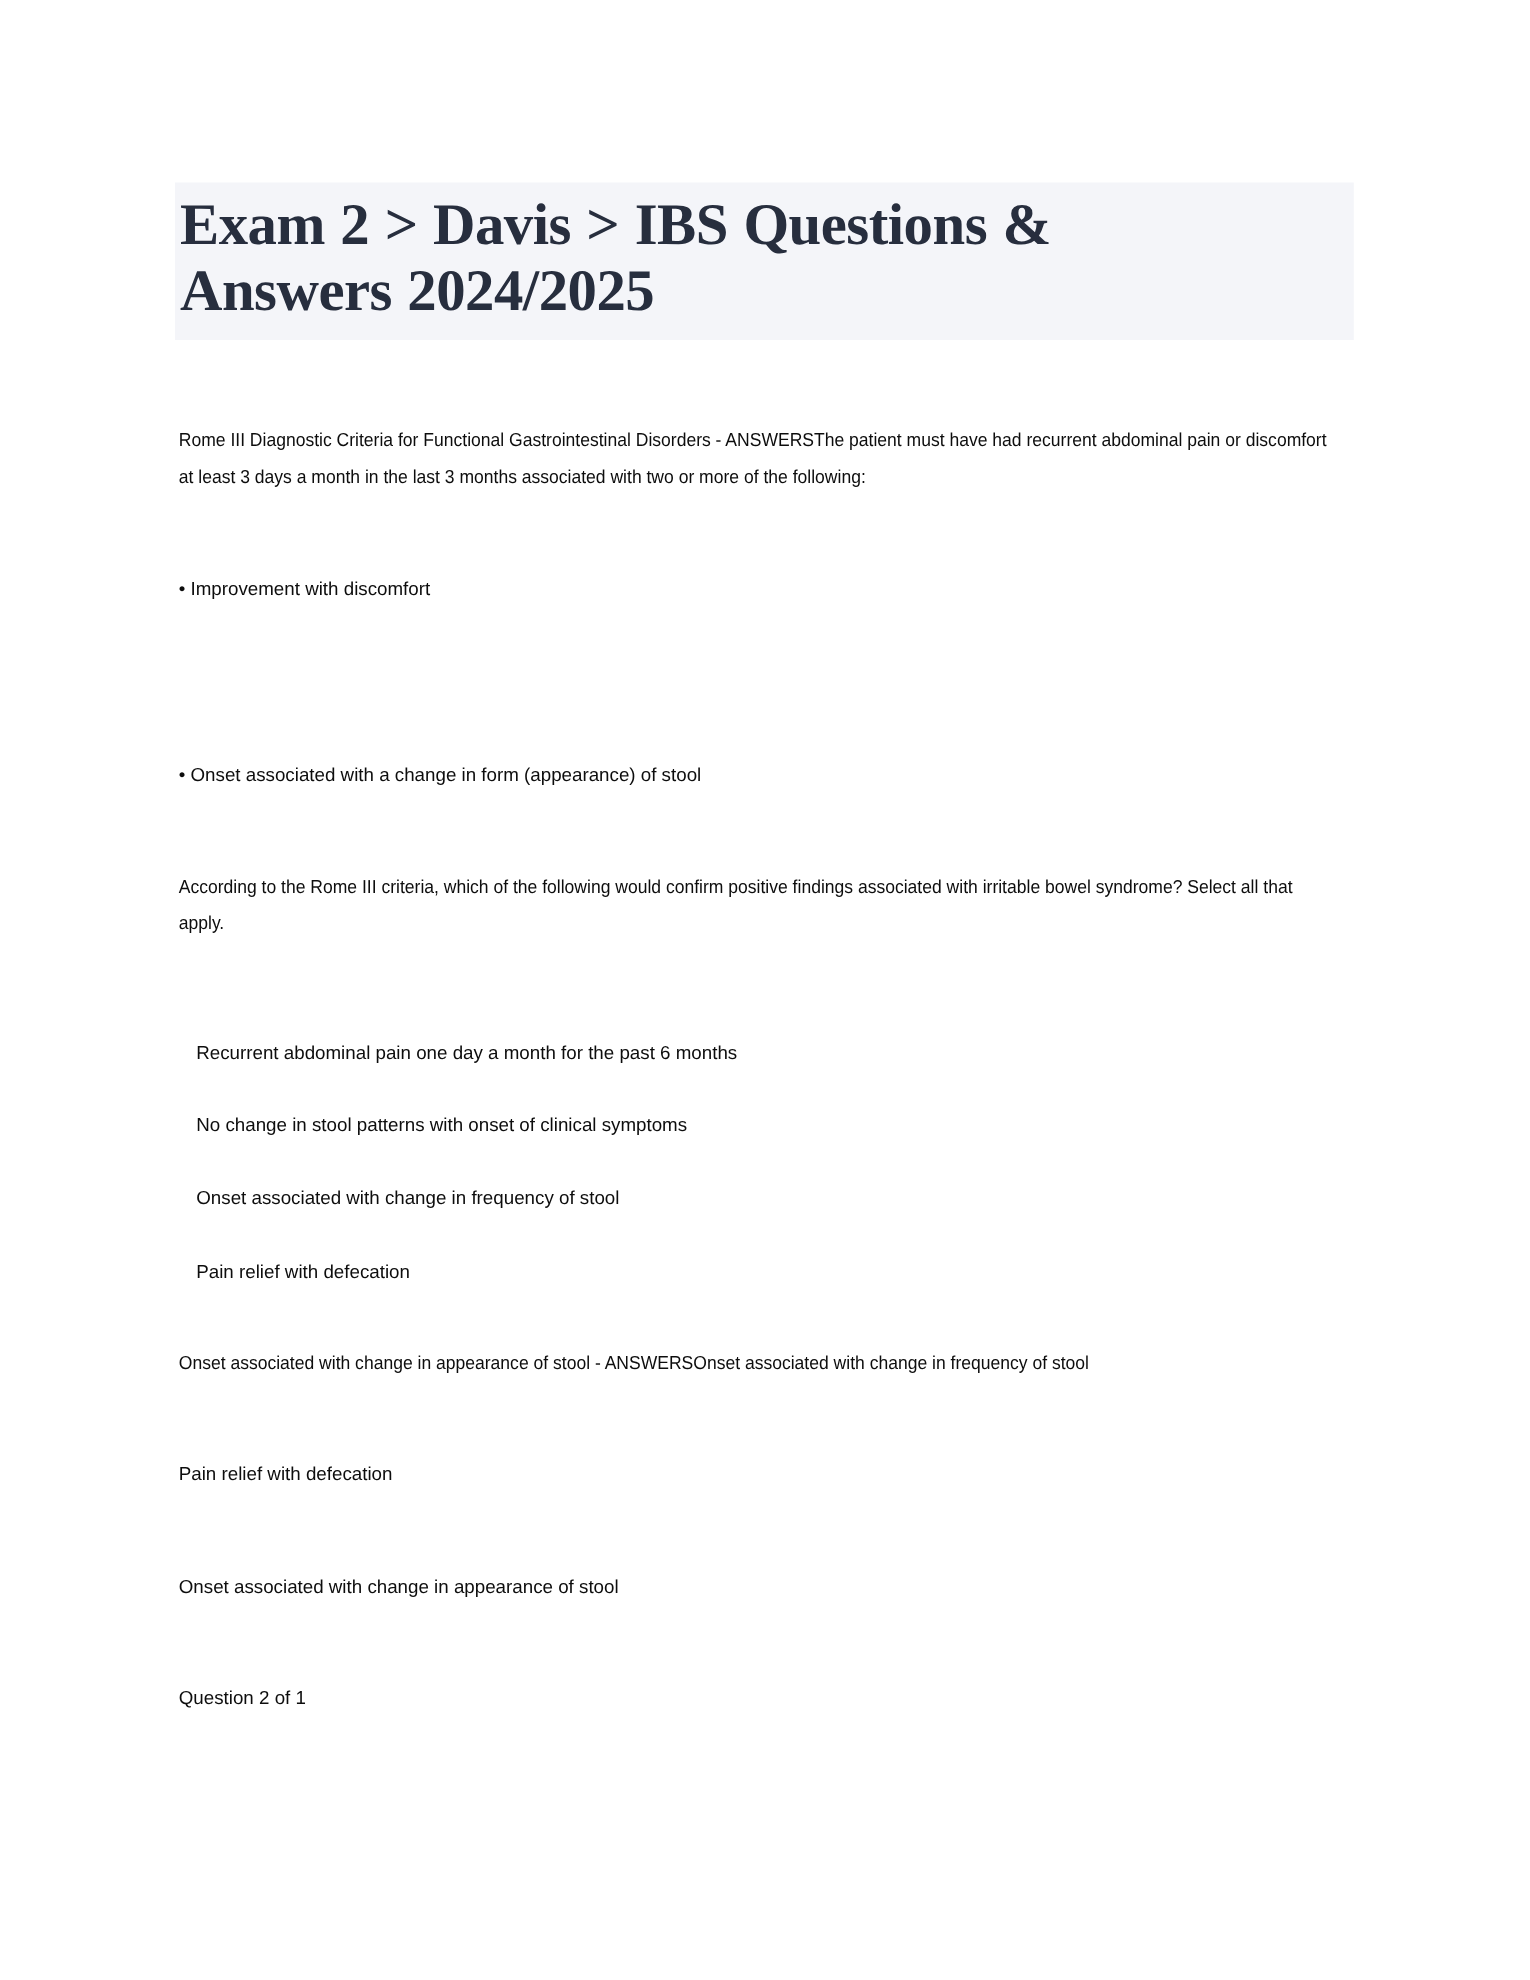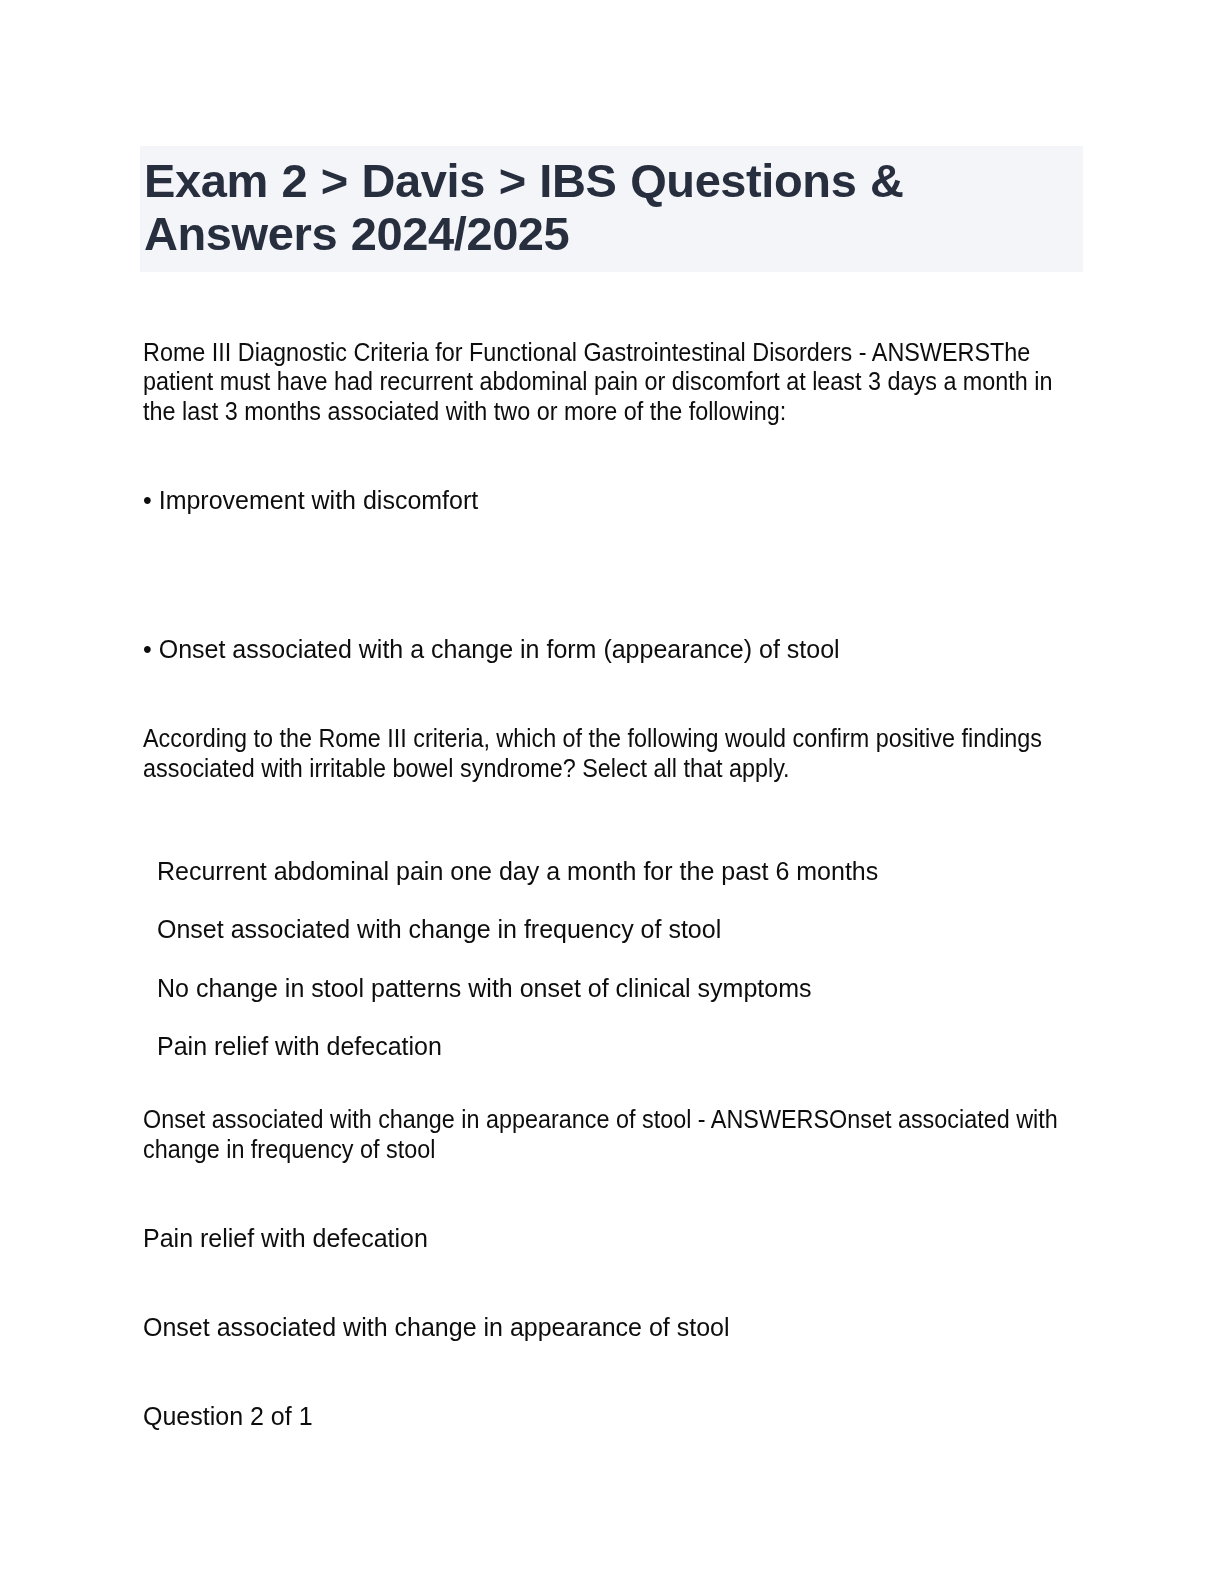--- a/index.html
+++ b/index.html
@@ -27,42 +27,42 @@
     position: absolute;
     left: 140px;
     top: 146px;
     width: 943px;
     padding: 8px 0 12px 4px;
     box-sizing: border-box;
     background: #f4f5f9;
   }
   .doc-title {
     margin: 0;
-    font-family: Liberation Sans, sans-serif;
+    font-family: Liberation Serif, serif;
     font-weight: bold;
     font-size: 47px;
     line-height: 53px;
     letter-spacing: -0.4px;
     color: #272e3e;
     max-width: 800px;
     word-spacing: 1px;
   }
 
   
   .content {
     position: absolute;
     left: 143px;
     top: 338px;
     width: 922px;
   }
 
   .body-text {
     font-family: "Liberation Sans", sans-serif;
     font-stretch: condensed;
-    font-size: 25px;
+    font-size: 15px;
     line-height: 29.3px;
     color: #0d0d0d;
     transform-origin: left top;
     -webkit-font-smoothing: antialiased;
   }
 
   
   .para {
     margin: 0;
     padding: 0;
@@ -124,22 +124,22 @@
 
     <div class="gap-md"></div>
 
     <p class="para">
       <span class="narrow">According to the Rome III criteria, which of the following would confirm positive findings associated with irritable bowel syndrome? Select all that apply.</span>
     </p>
 
     <div class="gap-md"></div>
 
     <p class="option-line">Recurrent abdominal pain one day a month for the past 6 months</p>
+    <p class="option-line">No change in stool patterns with onset of clinical symptoms</p>
     <p class="option-line">Onset associated with change in frequency of stool</p>
-    <p class="option-line">No change in stool patterns with onset of clinical symptoms</p>
     <p class="option-line">Pain relief with defecation</p>
 
     <div class="gap-sm"></div>
 
     <p class="para">
       <span class="narrow">Onset associated with change in appearance of stool - ANSWERSOnset associated with change in frequency of stool</span>
     </p>
 
     <div class="gap-md"></div>
 

